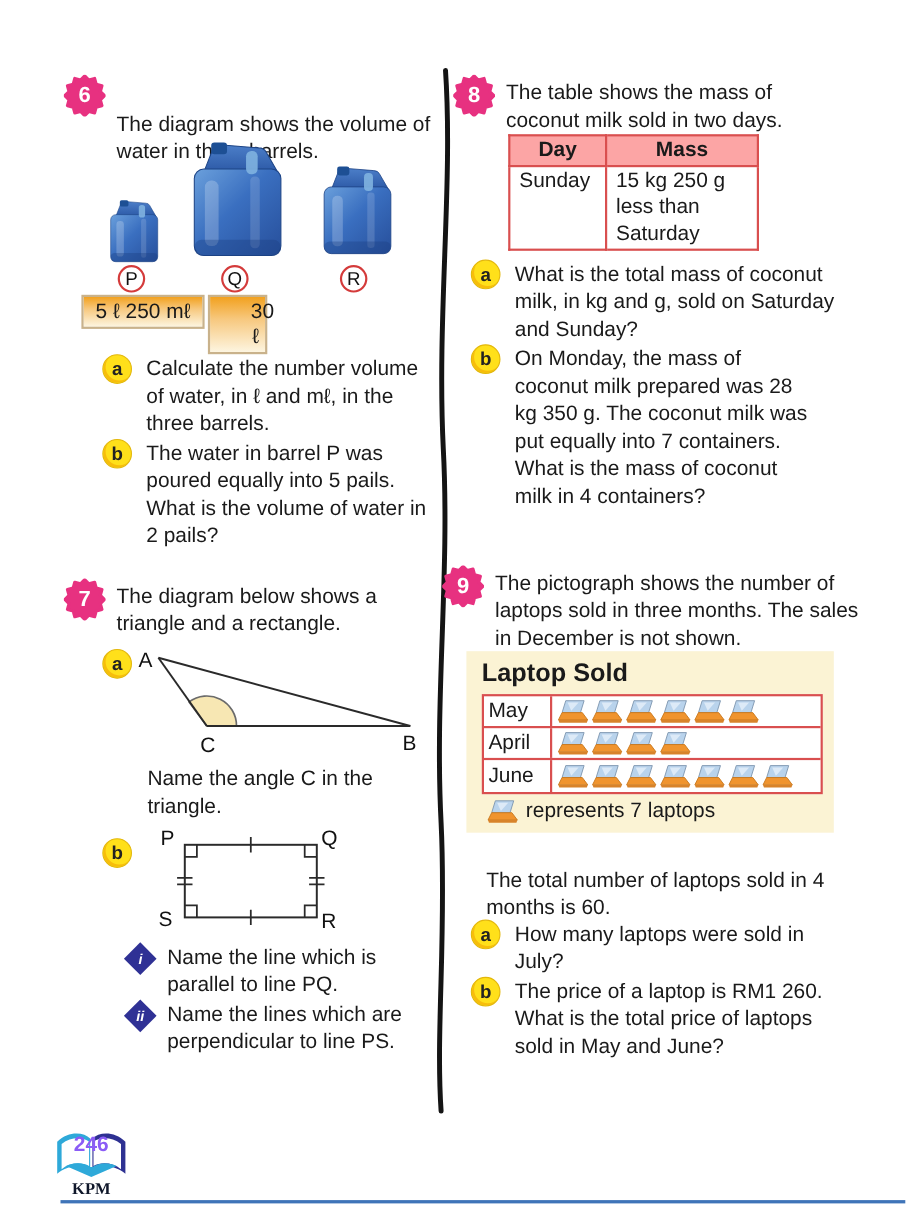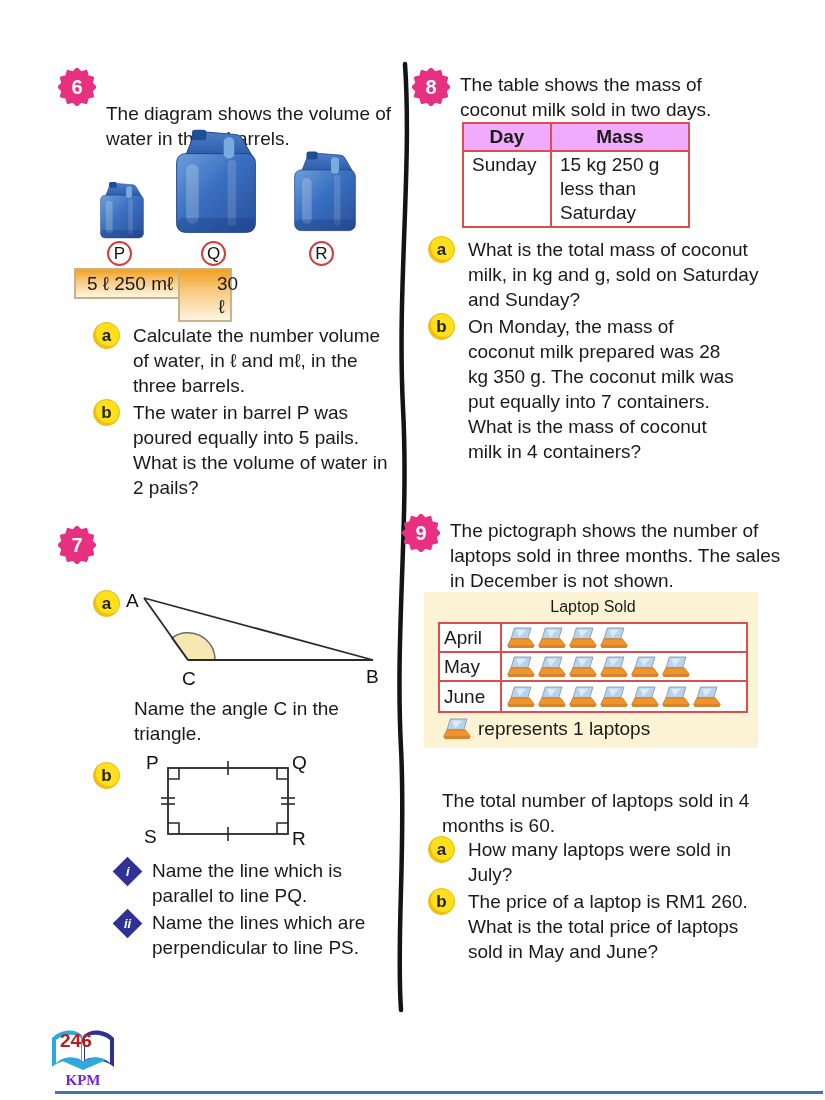--- a/index.html
+++ b/index.html
@@ -50,36 +50,36 @@
   .letter-circle {
     position:absolute; width:25px; height:25px; border-radius:50%;
     border:2px solid #d43b3b; display:flex; align-items:center; justify-content:center;
     font-size:17px; color:#111; background:transparent;
   }
   .vlabel { position:absolute; font-size:19px; color:#111; }
 
   
   table.mass { border-collapse:collapse; background:#fff; }
   table.mass td, table.mass th { border:2px solid #d94f4f; font-size:19px; padding:1px 8px; }
-  table.mass th { background:#f0abfc; font-weight:bold; text-align:center; padding:2px 8px; }
+  table.mass th { background:#fca5a5; font-weight:bold; text-align:center; padding:2px 8px; }
   table.mass td { text-align:left; vertical-align:top; line-height:24px; }
 
   
   .picto-panel { background:#fbf3d4; padding:6px 10px 8px 14px; }
-  .picto-title { text-align:center; font-size:16px; font-weight:normal; margin-bottom:6px; }
+  .picto-title { font-size:23px; font-weight:bold; margin-bottom:6px; }
   .picto-table { border:2px solid #d94f4f; background:#fff; }
   .picto-row { display:flex; border-bottom:2px solid #d94f4f; height:29px; align-items:center; }
   .picto-row:last-child { border-bottom:none; }
   .picto-month { width:62px; flex:0 0 62px; border-right:2px solid #d94f4f; font-size:19px;
                  height:100%; display:flex; align-items:center; padding-left:4px; }
   .picto-icons { display:flex; align-items:center; padding-left:4px; gap:1px; }
   .picto-legend { display:flex; align-items:center; gap:6px; margin-top:5px; padding-left:4px; font-size:19px; }
 
   .footer-logo { text-align:center; width:74px; }
-  .footer-kpm { color:#6d28d9; font-family:"Liberation Serif", serif; font-weight:bold; font-size:15px; margin-top:-4px; }
+  .footer-kpm { color:#0f172a; font-family:"Liberation Serif", serif; font-weight:bold; font-size:15px; margin-top:-4px; }
 </style>
 </head>
 <body>
 
 <div class="page">
 
   <svg width="0" height="0" style="position:absolute">
     <defs>
       <linearGradient id="canGrad" x1="0" y1="0" x2="1" y2="1">
         <stop offset="0" stop-color="#6ba0dc"></stop>
@@ -134,41 +134,42 @@
         <span>P</span>
       </div>
     <div class="letter-circle" style="left:143px; top:125px;">
         <span>Q</span>
       </div>
     <div class="letter-circle" style="left:251px; top:125px;">
         <span>R</span>
       </div>
 
     <div class="vol-box" style="left:16px; top:152px; width:112px;">5 ℓ 250 mℓ</div>
-    <div class="vol-box" style="left:120px; top:152px; width:54px;padding-left:37px;">30 ℓ</div>
+    <div class="vol-box" style="left:131px; top:152px; width:54px;padding-left:37px;">30 ℓ</div>
   </div>
 
   <div class="abs" style="left:93px; top:322px; width:310px;">
     <div class="part">
       <div class="ymark">a</div>
       <div class="qtext" style="width:268px;">Calculate the number volume of water, in ℓ and mℓ, in the three barrels.</div>
     </div>
     <div class="part">
       <div class="ymark">b</div>
       <div class="qtext" style="width:268px;">The water in barrel P was poured equally into 5 pails. What is the volume of water in 2 pails?</div>
     </div>
   </div>
 
   <div class="abs qhead" style="left:58px; top:526px; width:345px;">
     <div class="badge">
       <svg viewBox="0 0 40 40">
           <use href="#scallop"></use>
         </svg>
       <span class="num">7</span>
     </div>
+    <div class="qtext" style="width:250px;">The diagram below shows a triangle and a rectangle.</div>
   </div>
 
   <div class="abs ymark" style="left:93px; top:590px;">a</div>
   <svg class="abs" style="left:118px; top:588px;" width="280" height="100" viewBox="0 0 280 100">
     <path d="M70,72 L53.8,50.1 A27,27 0 0 1 97,72 Z" fill="#f7e7b3" stroke="#6b6b6b" stroke-width="1.5"></path>
     <line x1="26" y1="10" x2="70" y2="72" stroke="#2a2a2a" stroke-width="1.8"></line>
     <line x1="26" y1="10" x2="255" y2="72" stroke="#2a2a2a" stroke-width="1.8"></line>
     <line x1="70" y1="72" x2="255" y2="72" stroke="#2a2a2a" stroke-width="1.8"></line>
   </svg>
   <span class="abs vlabel" style="left:126px; top:590px;">A</span>
@@ -256,45 +257,45 @@
         </svg>
       <span class="num">9</span>
     </div>
     <div class="qtext" style="width:340px;">The pictograph shows the number of laptops sold in three months. The sales in December is not shown.</div>
   </div>
 
   <div class="abs picto-panel" style="left:424px; top:592px; width:334px;">
     <div class="picto-title">Laptop Sold</div>
     <div class="picto-table">
       <div class="picto-row">
+        <div class="picto-month">May</div>
+        <div class="picto-icons">
+            <svg width="30" height="22" viewBox="0 0 36 26">
+              <use href="#laptop"></use>
+            </svg>
+            <svg width="30" height="22" viewBox="0 0 36 26">
+              <use href="#laptop"></use>
+            </svg>
+            <svg width="30" height="22" viewBox="0 0 36 26">
+              <use href="#laptop"></use>
+            </svg>
+            <svg width="30" height="22" viewBox="0 0 36 26">
+              <use href="#laptop"></use>
+            </svg>
+            <svg width="30" height="22" viewBox="0 0 36 26">
+              <use href="#laptop"></use>
+            </svg>
+            <svg width="30" height="22" viewBox="0 0 36 26">
+              <use href="#laptop"></use>
+            </svg>
+          </div>
+      </div>
+      <div class="picto-row">
         <div class="picto-month">April</div>
         <div class="picto-icons">
-            <svg width="30" height="22" viewBox="0 0 36 26">
-              <use href="#laptop"></use>
-            </svg>
-            <svg width="30" height="22" viewBox="0 0 36 26">
-              <use href="#laptop"></use>
-            </svg>
-            <svg width="30" height="22" viewBox="0 0 36 26">
-              <use href="#laptop"></use>
-            </svg>
-            <svg width="30" height="22" viewBox="0 0 36 26">
-              <use href="#laptop"></use>
-            </svg>
-          </div>
-      </div>
-      <div class="picto-row">
-        <div class="picto-month">May</div>
-        <div class="picto-icons">
-            <svg width="30" height="22" viewBox="0 0 36 26">
-              <use href="#laptop"></use>
-            </svg>
-            <svg width="30" height="22" viewBox="0 0 36 26">
-              <use href="#laptop"></use>
-            </svg>
             <svg width="30" height="22" viewBox="0 0 36 26">
               <use href="#laptop"></use>
             </svg>
             <svg width="30" height="22" viewBox="0 0 36 26">
               <use href="#laptop"></use>
             </svg>
             <svg width="30" height="22" viewBox="0 0 36 26">
               <use href="#laptop"></use>
             </svg>
             <svg width="30" height="22" viewBox="0 0 36 26">
@@ -326,21 +327,21 @@
             <svg width="30" height="22" viewBox="0 0 36 26">
               <use href="#laptop"></use>
             </svg>
           </div>
       </div>
     </div>
     <div class="picto-legend">
       <svg width="30" height="22" viewBox="0 0 36 26">
           <use href="#laptop"></use>
         </svg>
-      <span>represents 1 laptops</span>
+      <span>represents 7 laptops</span>
     </div>
   </div>
 
   <div class="abs qtext" style="left:442px; top:788px; width:340px;">The total number of laptops sold in 4 months is 60.</div>
 
   <div class="abs" style="left:428px; top:836px; width:360px;">
     <div class="part">
       <div class="ymark">a</div>
       <div class="qtext" style="width:280px;">How many laptops were sold in July?</div>
     </div>
@@ -351,19 +352,19 @@
   </div>
 
   <div class="abs footer-logo" style="left:46px; top:1026px;">
     <svg width="74" height="46" viewBox="0 0 74 46">
       <path d="M6,12 C16,2 30,3 36,9 L36,38 C29,32 15,33 6,41 Z" fill="#2ea9d9"></path>
       <path d="M68,12 C58,2 44,3 38,9 L38,38 C45,32 59,33 68,41 Z" fill="#2e3192"></path>
       <path d="M10,14 C19,7 30,8 35,12 L35,34 C28,30 17,31 10,37 Z" fill="#ffffff"></path>
       <path d="M64,14 C55,7 44,8 39,12 L39,34 C46,30 57,31 64,37 Z" fill="#ffffff"></path>
       <path d="M14,34 C22,30 30,31 36,35 L38,35 C44,31 52,30 60,34 L37,44 Z" fill="#2ea9d9"></path>
     </svg>
-    <div class="abs" style="left:14px; top:4px; width:46px; text-align:left; font-size:19px; font-weight:bold; color:#b91c1c;">246</div>
+    <div class="abs" style="left:14px; top:4px; width:46px; text-align:center; font-size:19px; font-weight:bold; color:#8b5cf6;">246</div>
     <div class="footer-kpm">KPM</div>
   </div>
 
   <div class="abs" style="left:55px; top:1091px; width:768px; height:3px; background:#3f74b8;"></div>
 
 </div>
 
 </body></html>

